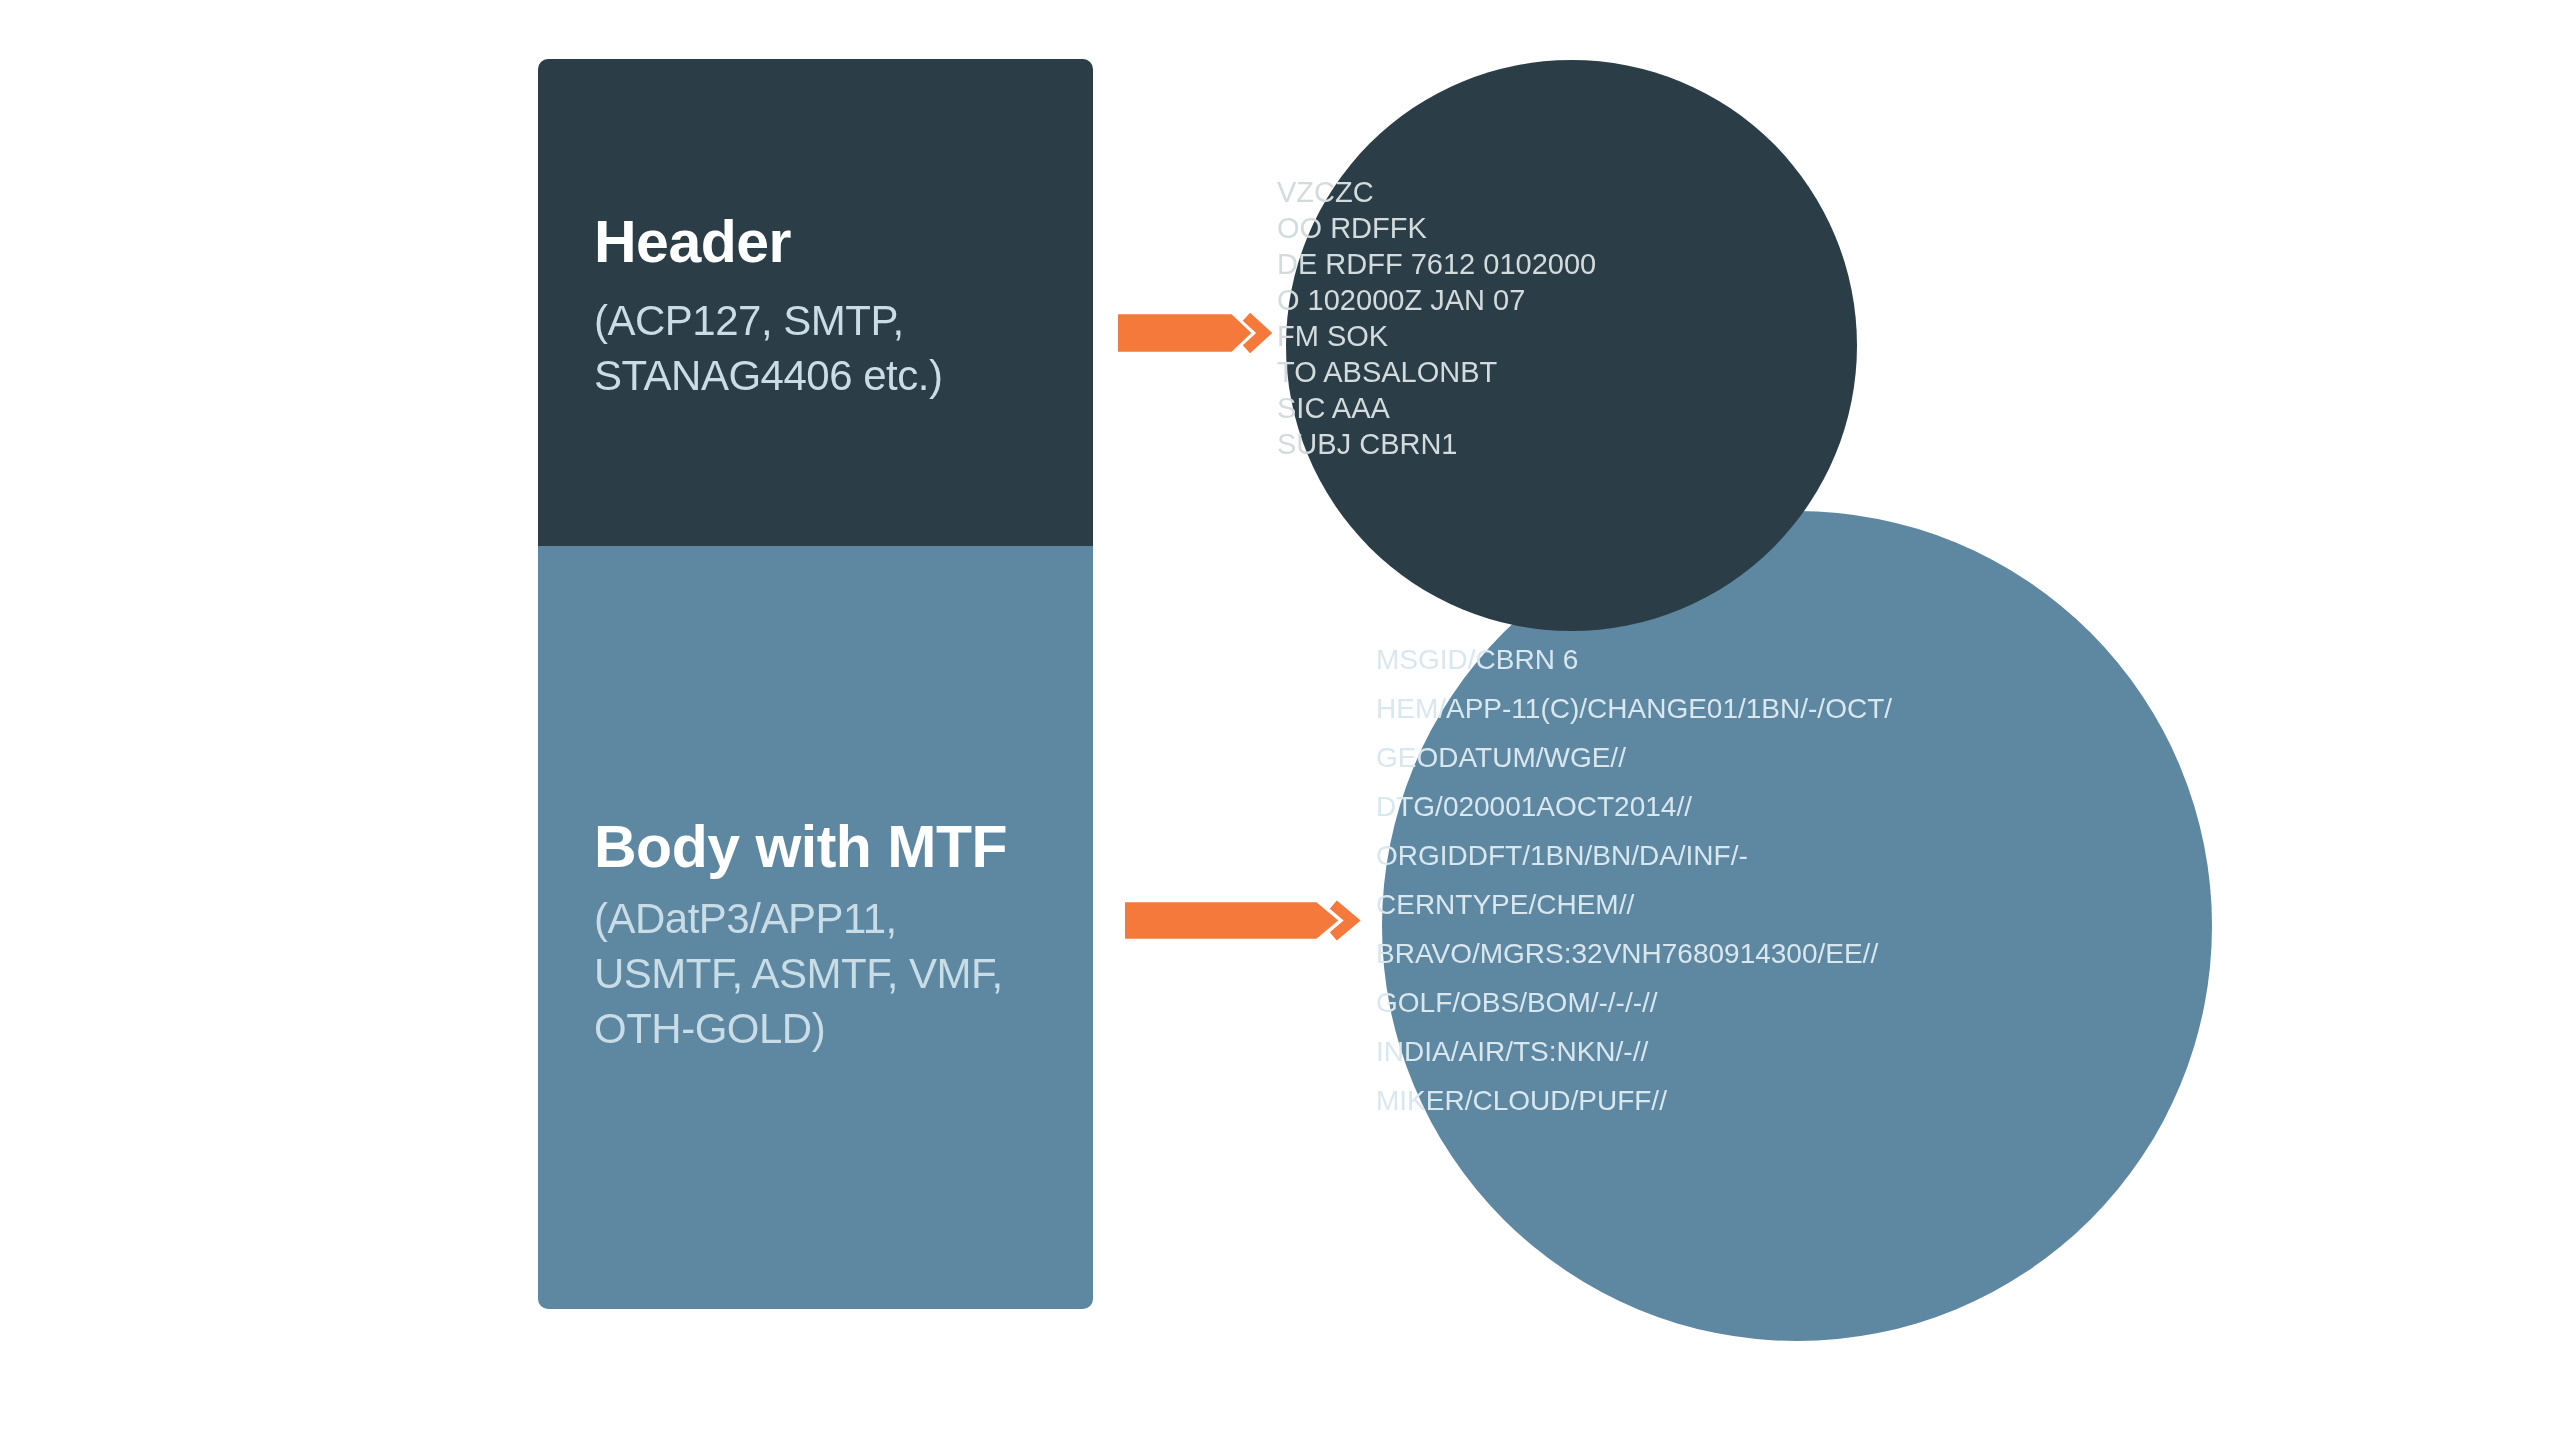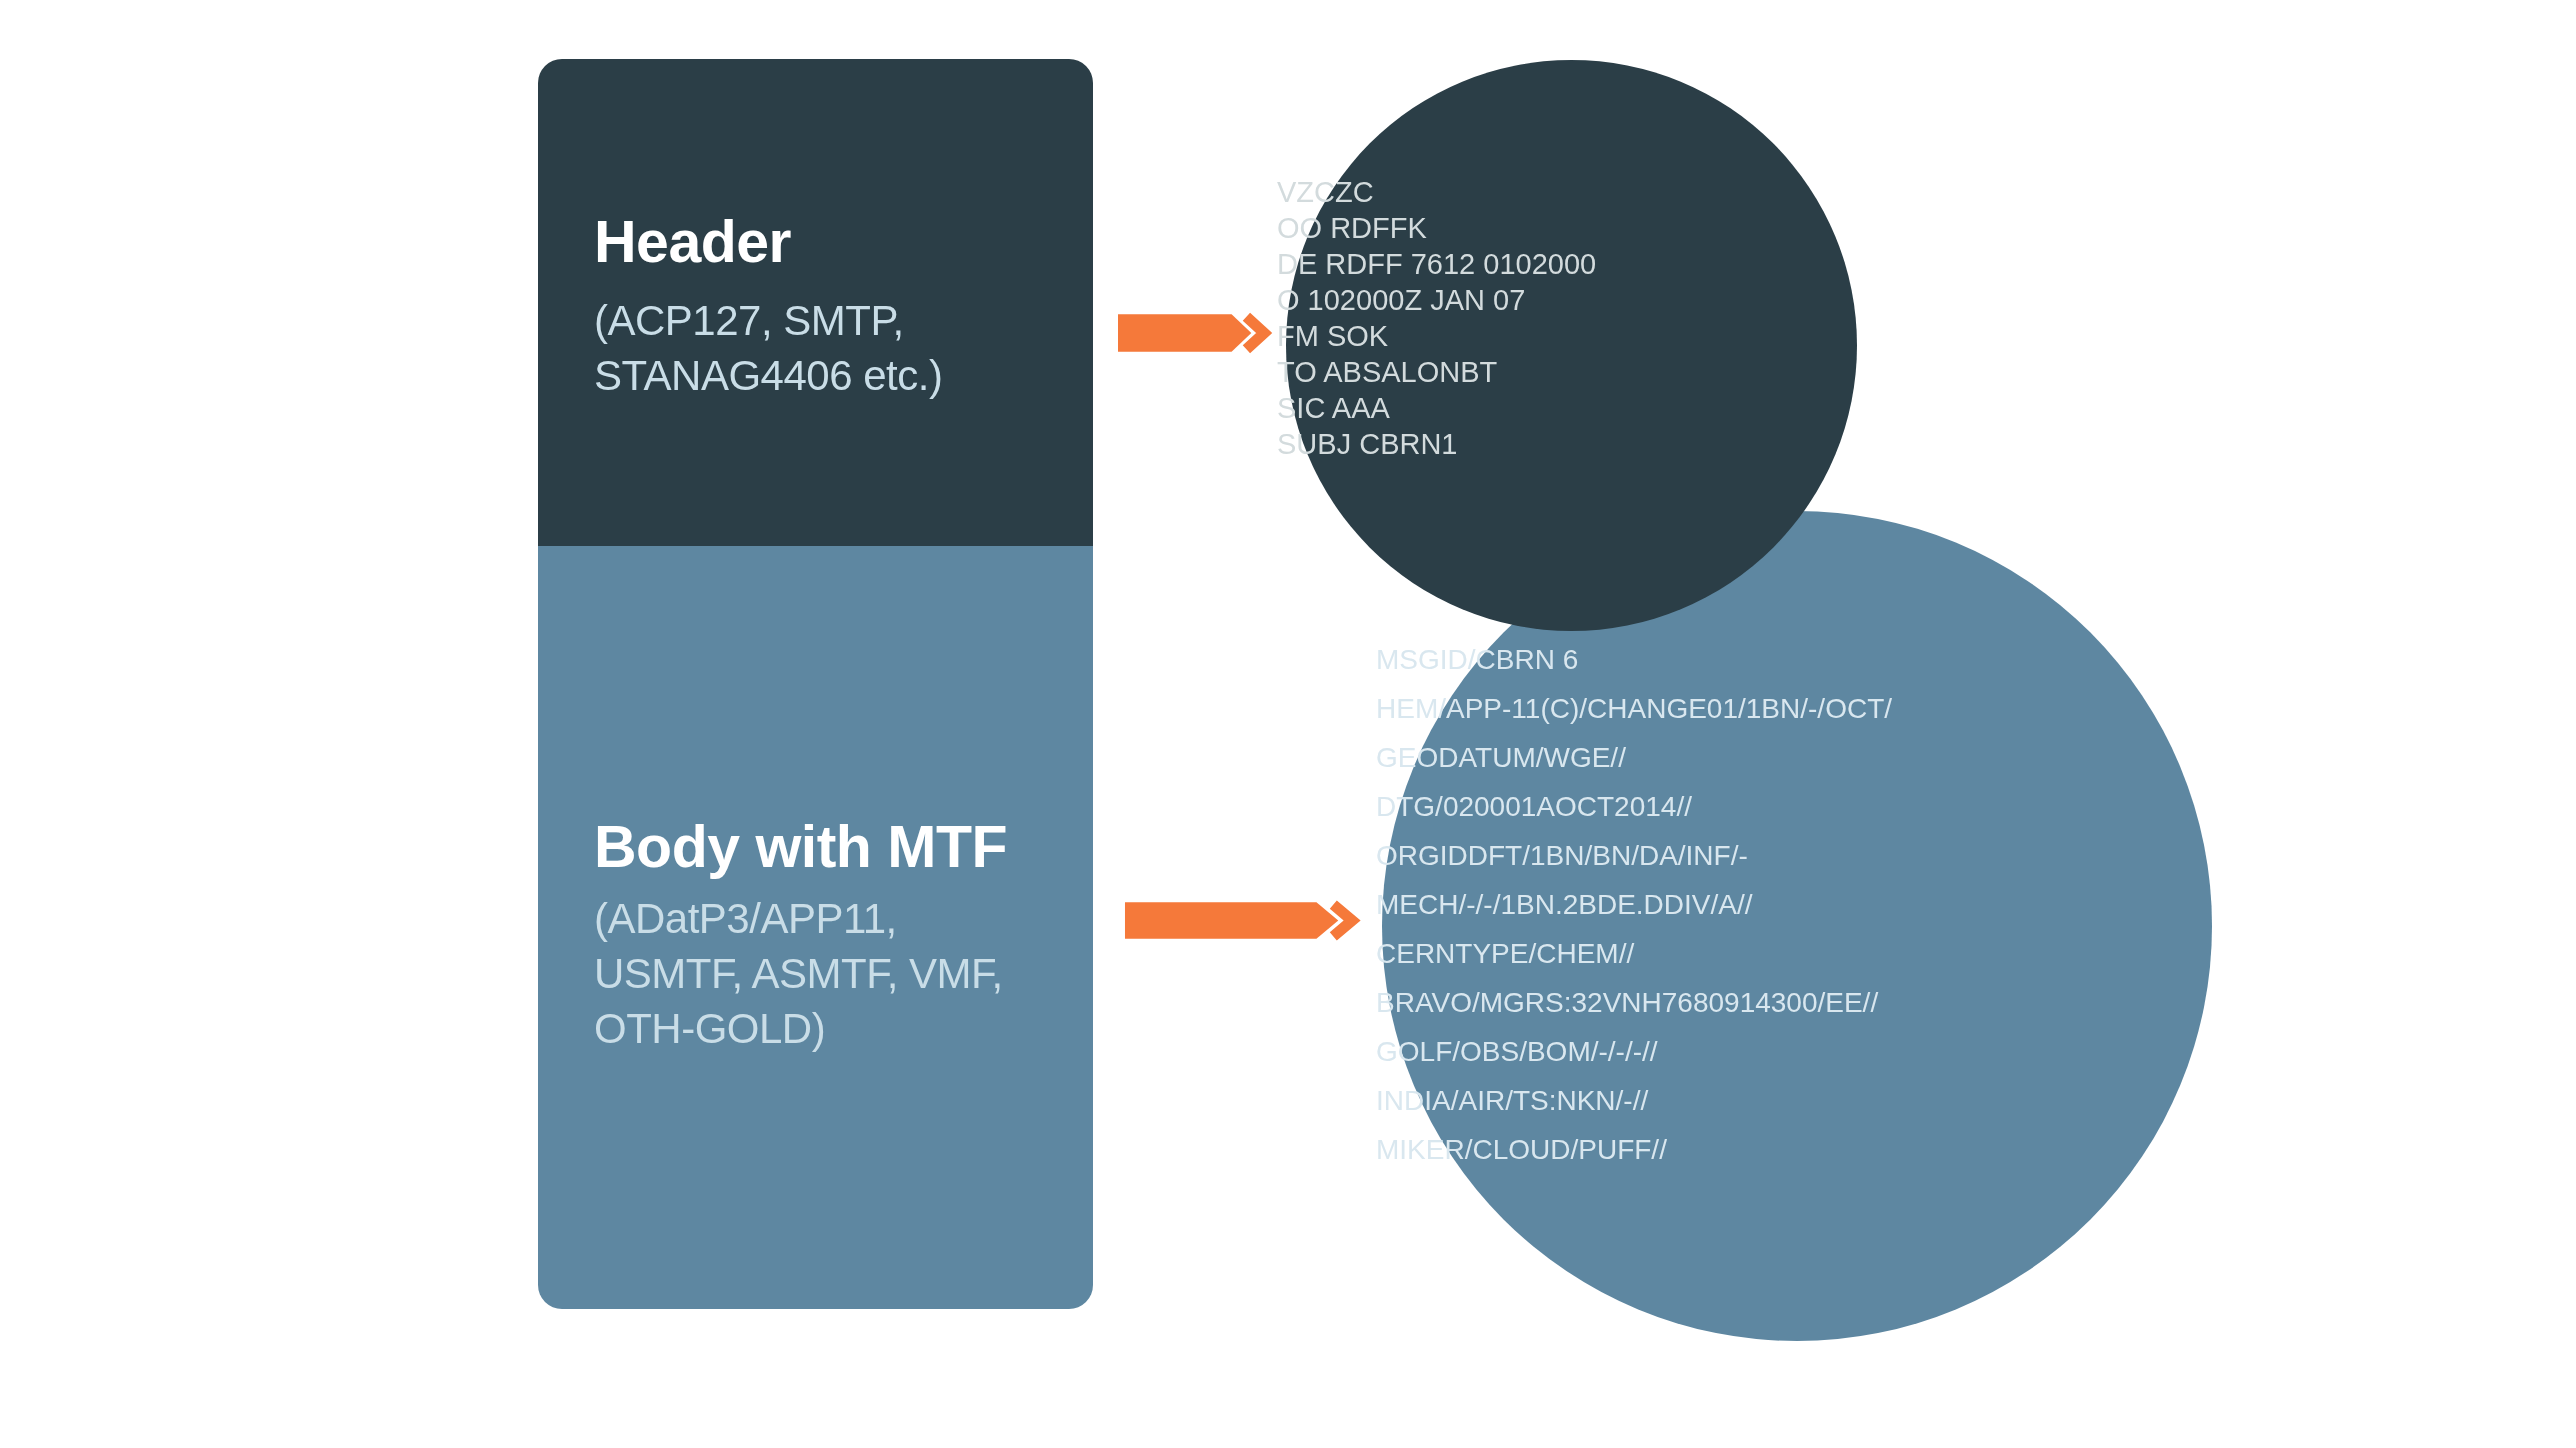--- a/index.html
+++ b/index.html
@@ -10,21 +10,21 @@
     background: var(--background, #ffffff);
     font-family: "Liberation Sans", "DejaVu Sans", sans-serif;
     overflow: hidden;
   }
 
   
   .card {
     position: absolute;
     left: 538px; top: 59px;
     width: 555px; height: 1250px;
-    border-radius: 24px;
+    border-radius: 10px;
     overflow: hidden;
   }
   .card-top {
     position: absolute; left: 0; top: 0;
     width: 100%; height: 487px;
     background: var(--dark, #2B3E47);
   }
   .card-bottom {
     position: absolute; left: 0; top: 487px;
     width: 100%; height: 763px;
@@ -133,21 +133,20 @@
       <div>SIC AAA</div>
       <div>SUBJ CBRN1</div>
     </div>
 
   <div class="circle-text circle-text-blue">
       <div>MSGID/CBRN 6</div>
       <div>HEM/APP-11(C)/CHANGE01/1BN/-/OCT/</div>
       <div>GEODATUM/WGE//</div>
       <div>DTG/020001AOCT2014//</div>
       <div>ORGIDDFT/1BN/BN/DA/INF/-</div>
-      <div>MECH/-/-/1BN.2BDE.DDIV/A//</div>
       <div>CERNTYPE/CHEM//</div>
       <div>BRAVO/MGRS:32VNH7680914300/EE//</div>
       <div>GOLF/OBS/BOM/-/-/-//</div>
       <div>INDIA/AIR/TS:NKN/-//</div>
       <div>MIKER/CLOUD/PUFF//</div>
     </div>
 
   <svg class="arrow arrow-top" width="163" height="48" viewBox="0 0 165 48" aria-hidden="true">
     <polygon class="fillshape" points="2,5 117,5 137,24 117,43 2,43"></polygon>
     <polyline class="chevron" points="132,7.5 150,24 132,40.5"></polyline>

